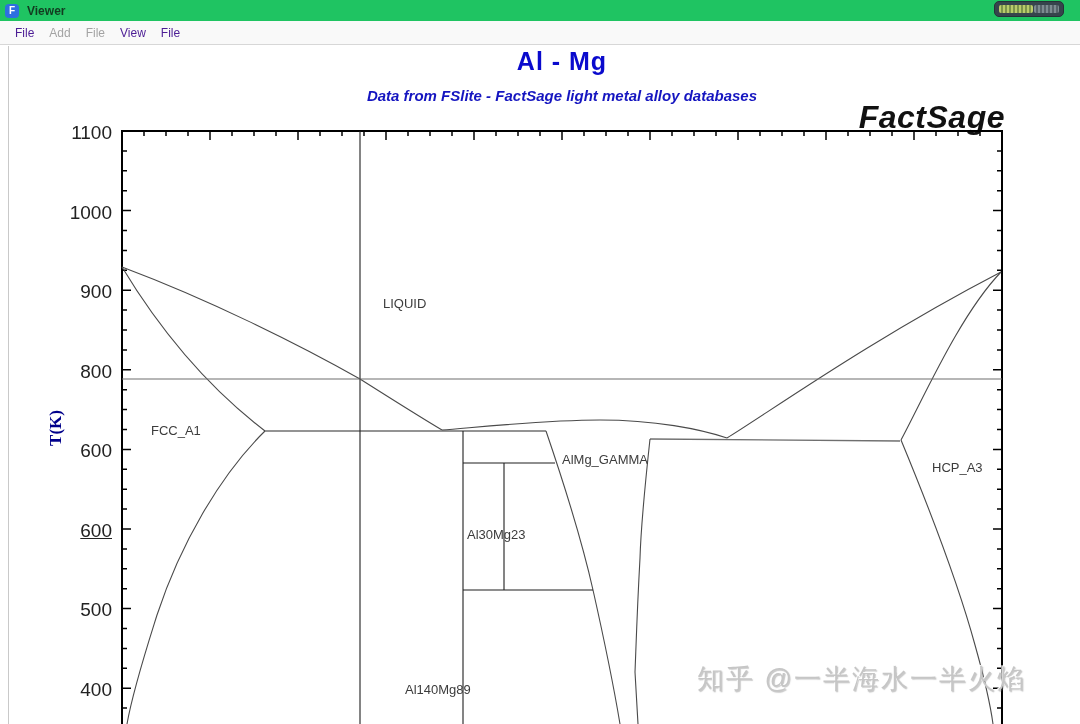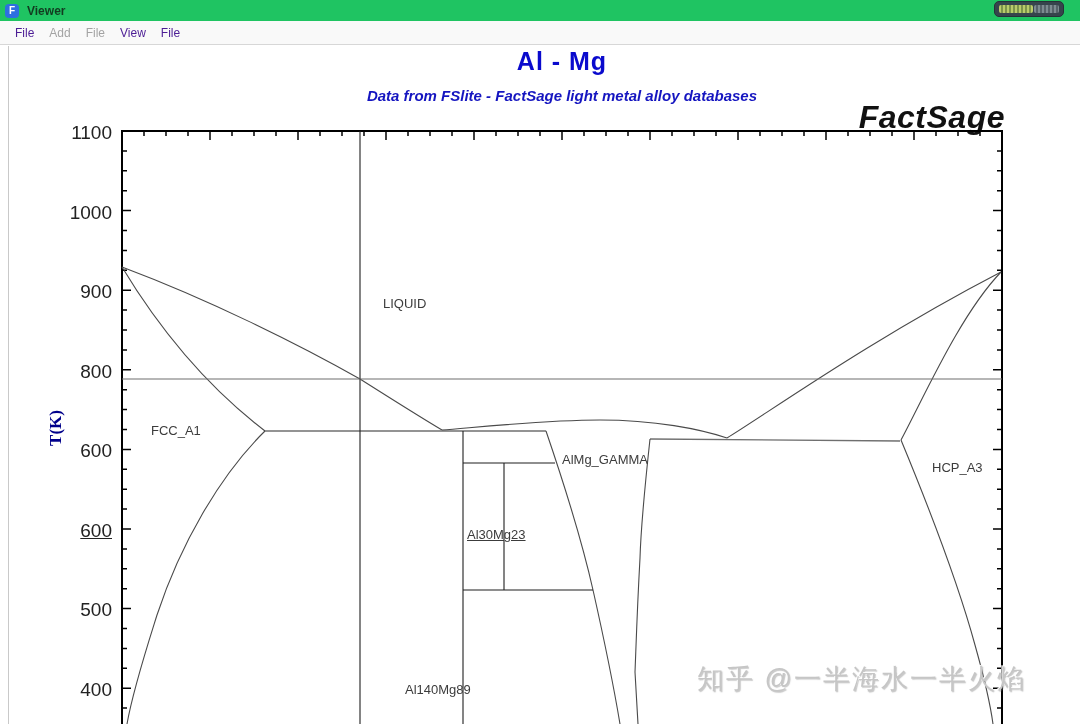--- a/index.html
+++ b/index.html
@@ -106,18 +106,18 @@
     <div class="ytick" style="left: 52px; top: 361px;">800</div>
     <div class="ytick" style="left: 52px; top: 440px;">600</div>
     <div class="ytick" style="left: 52px; top: 520px; text-decoration: underline;">600</div>
     <div class="ytick" style="left: 52px; top: 599px;">500</div>
     <div class="ytick" style="left: 52px; top: 679px;">400</div>
   </div>
 <div id="phase-label-container">
     <div class="phase-label" style="left: 383px; top: 296px;">LIQUID</div>
     <div class="phase-label" style="left: 151px; top: 423px;">FCC_A1</div>
     <div class="phase-label" style="left: 562px; top: 452px;">AlMg_GAMMA</div>
-    <div class="phase-label" style="left: 467px; top: 527px; text-decoration: underline;">Al30Mg23</div>
+    <div class="phase-label" style="left: 467px; top: 527px;">Al30Mg23</div>
     <div class="phase-label" style="left: 405px; top: 682px;">Al140Mg89</div>
     <div class="phase-label" style="left: 932px; top: 460px;">HCP_A3</div>
   </div>
 
 <div class="watermark">知乎 @一半海水一半火焰</div>
 
 </body></html>

